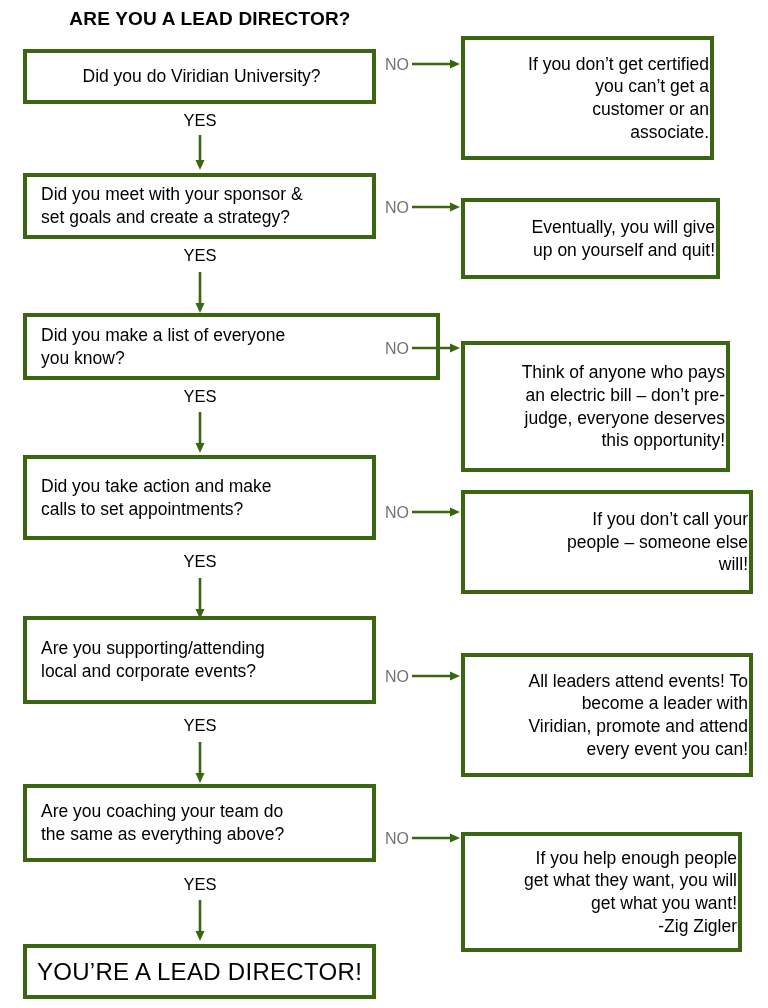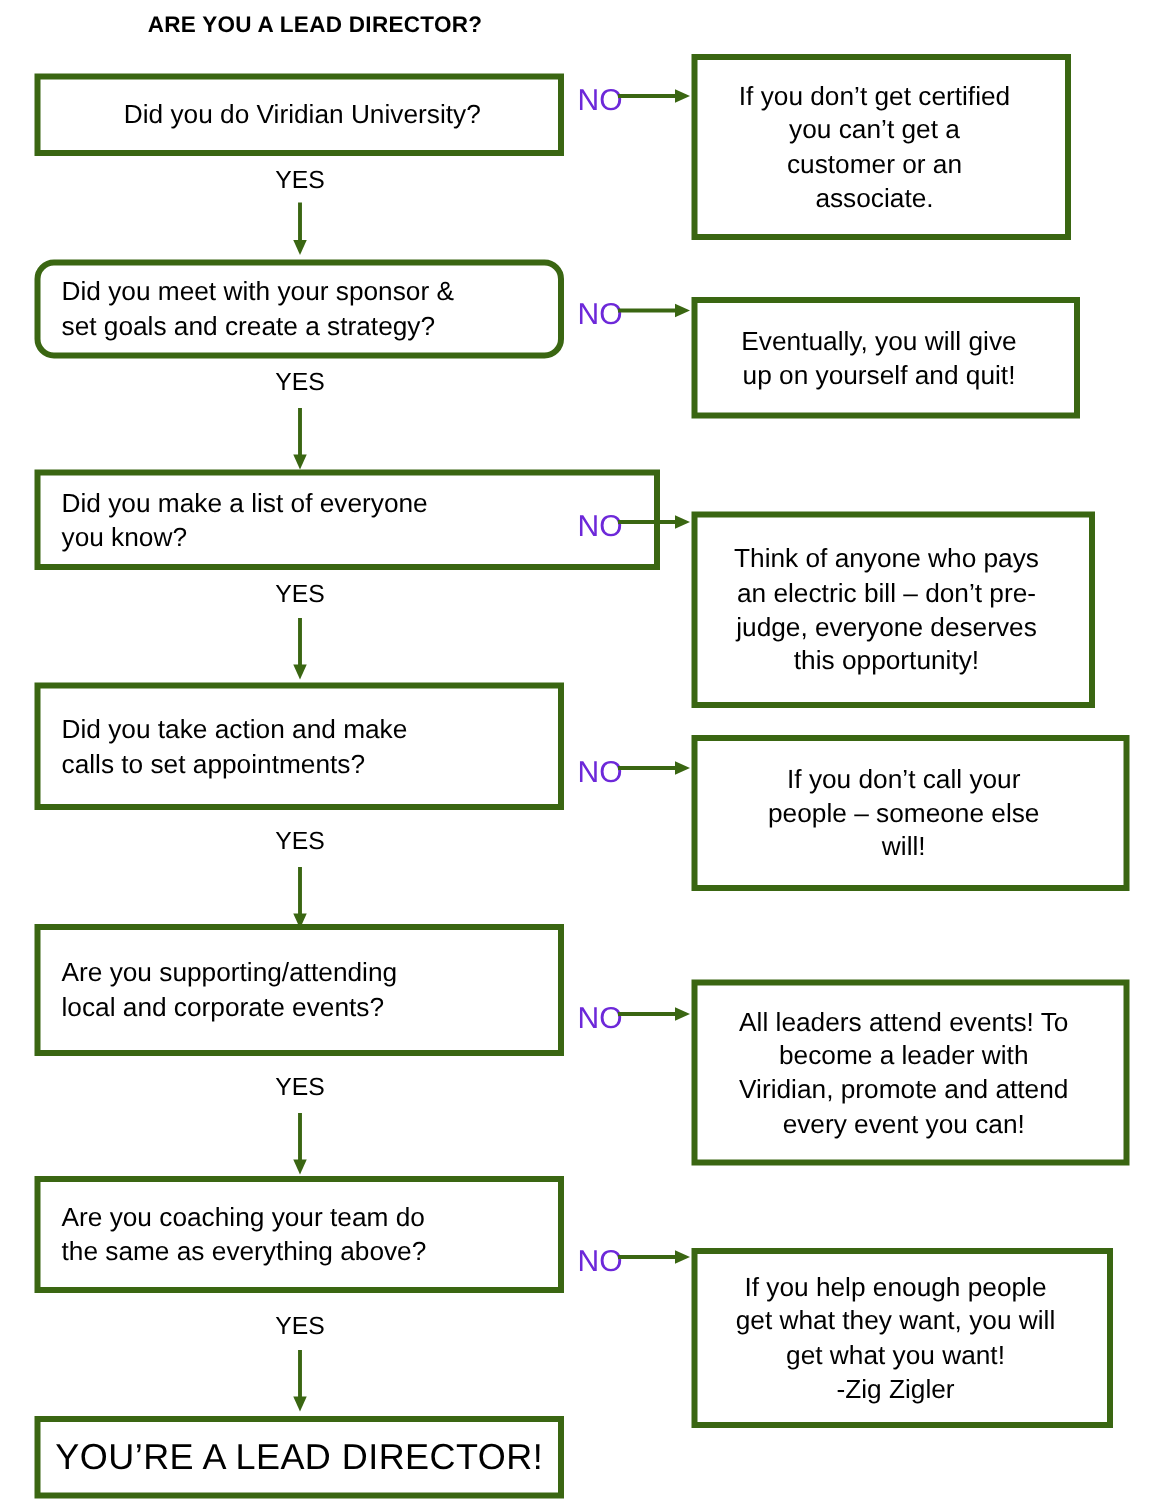--- a/index.html
+++ b/index.html
@@ -20,21 +20,21 @@
     left: 0; top: 0;
     width: 768px;
     height: 1008px;
   }
   .title {
     position: absolute;
     left: 0px;
     top: 8px;
     width: 420px;
     text-align: center;
-    font-size: 15px;
+    font-size: 19px;
     font-weight: bold;
     letter-spacing: 0.2px;
     color: #000000;
     white-space: nowrap;
   }
   .box {
     position: absolute;
     box-sizing: border-box;
     border: 4px solid #3a6612;
     background: #ffffff;
@@ -53,44 +53,44 @@
     padding-left: 14px;
     padding-right: 4px;
     text-align: left;
   }
   .box.q.centered .txt {
     text-align: center;
     padding-left: 8px;
   }
   .box.r .txt {
     padding-left: 15px;
-    padding-right: 24px;
-    text-align: center;
+    padding-right: 1px;
+    text-align: right;
   }
   .box.final {
     border-width: 4px;
   }
   .box.final .txt {
     text-align: center;
     font-size: 24px;
     padding-left: 0;
     padding-right: 0;
     letter-spacing: 0.3px;
   }
   .yes-label {
     position: absolute;
     font-size: 16.5px;
     color: #000000;
     text-align: center;
     white-space: nowrap;
   }
   .no-label {
     position: absolute;
-    font-size: 20px;
-    color: #6d28d9;
+    font-size: 16px;
+    color: #737373;
     white-space: nowrap;
   }
   .arrow-down {
     position: absolute;
     width: 12px;
   }
   .arrow-right {
     position: absolute;
     height: 12px;
   }
@@ -123,21 +123,21 @@
   </div>
 
   <div class="yes-label" style="left:160px; top:111px; width:80px;">YES</div>
   <div class="arrow-down" style="left:194px; top:135px; height:36px;">
     <svg width="12" height="36" viewBox="0 0 12 36">
       <line x1="6" y1="0" x2="6" y2="27" stroke="#3a6612" stroke-width="2.6"></line>
       <polygon points="6,35 1.5,25 10.5,25" fill="#3a6612"></polygon>
     </svg>
   </div>
 
-  <div class="box q" style="left:23px; top:173px; width:353px; height:66px;border-radius:13px;">
+  <div class="box q" style="left:23px; top:173px; width:353px; height:66px;">
     <span class="txt">Did you meet with your sponsor &amp;
 set goals and create a strategy?</span>
   </div>
 
   <div class="no-label" style="left:385px; top:199px;">NO</div>
   <div class="arrow-right" style="left:412px; top:201px; width:50px;">
     <svg width="50" height="12" viewBox="0 0 50 12">
       <line x1="0" y1="6" x2="40" y2="6" stroke="#3a6612" stroke-width="2.6"></line>
       <polygon points="48,6 38,1.5 38,10.5" fill="#3a6612"></polygon>
     </svg>

